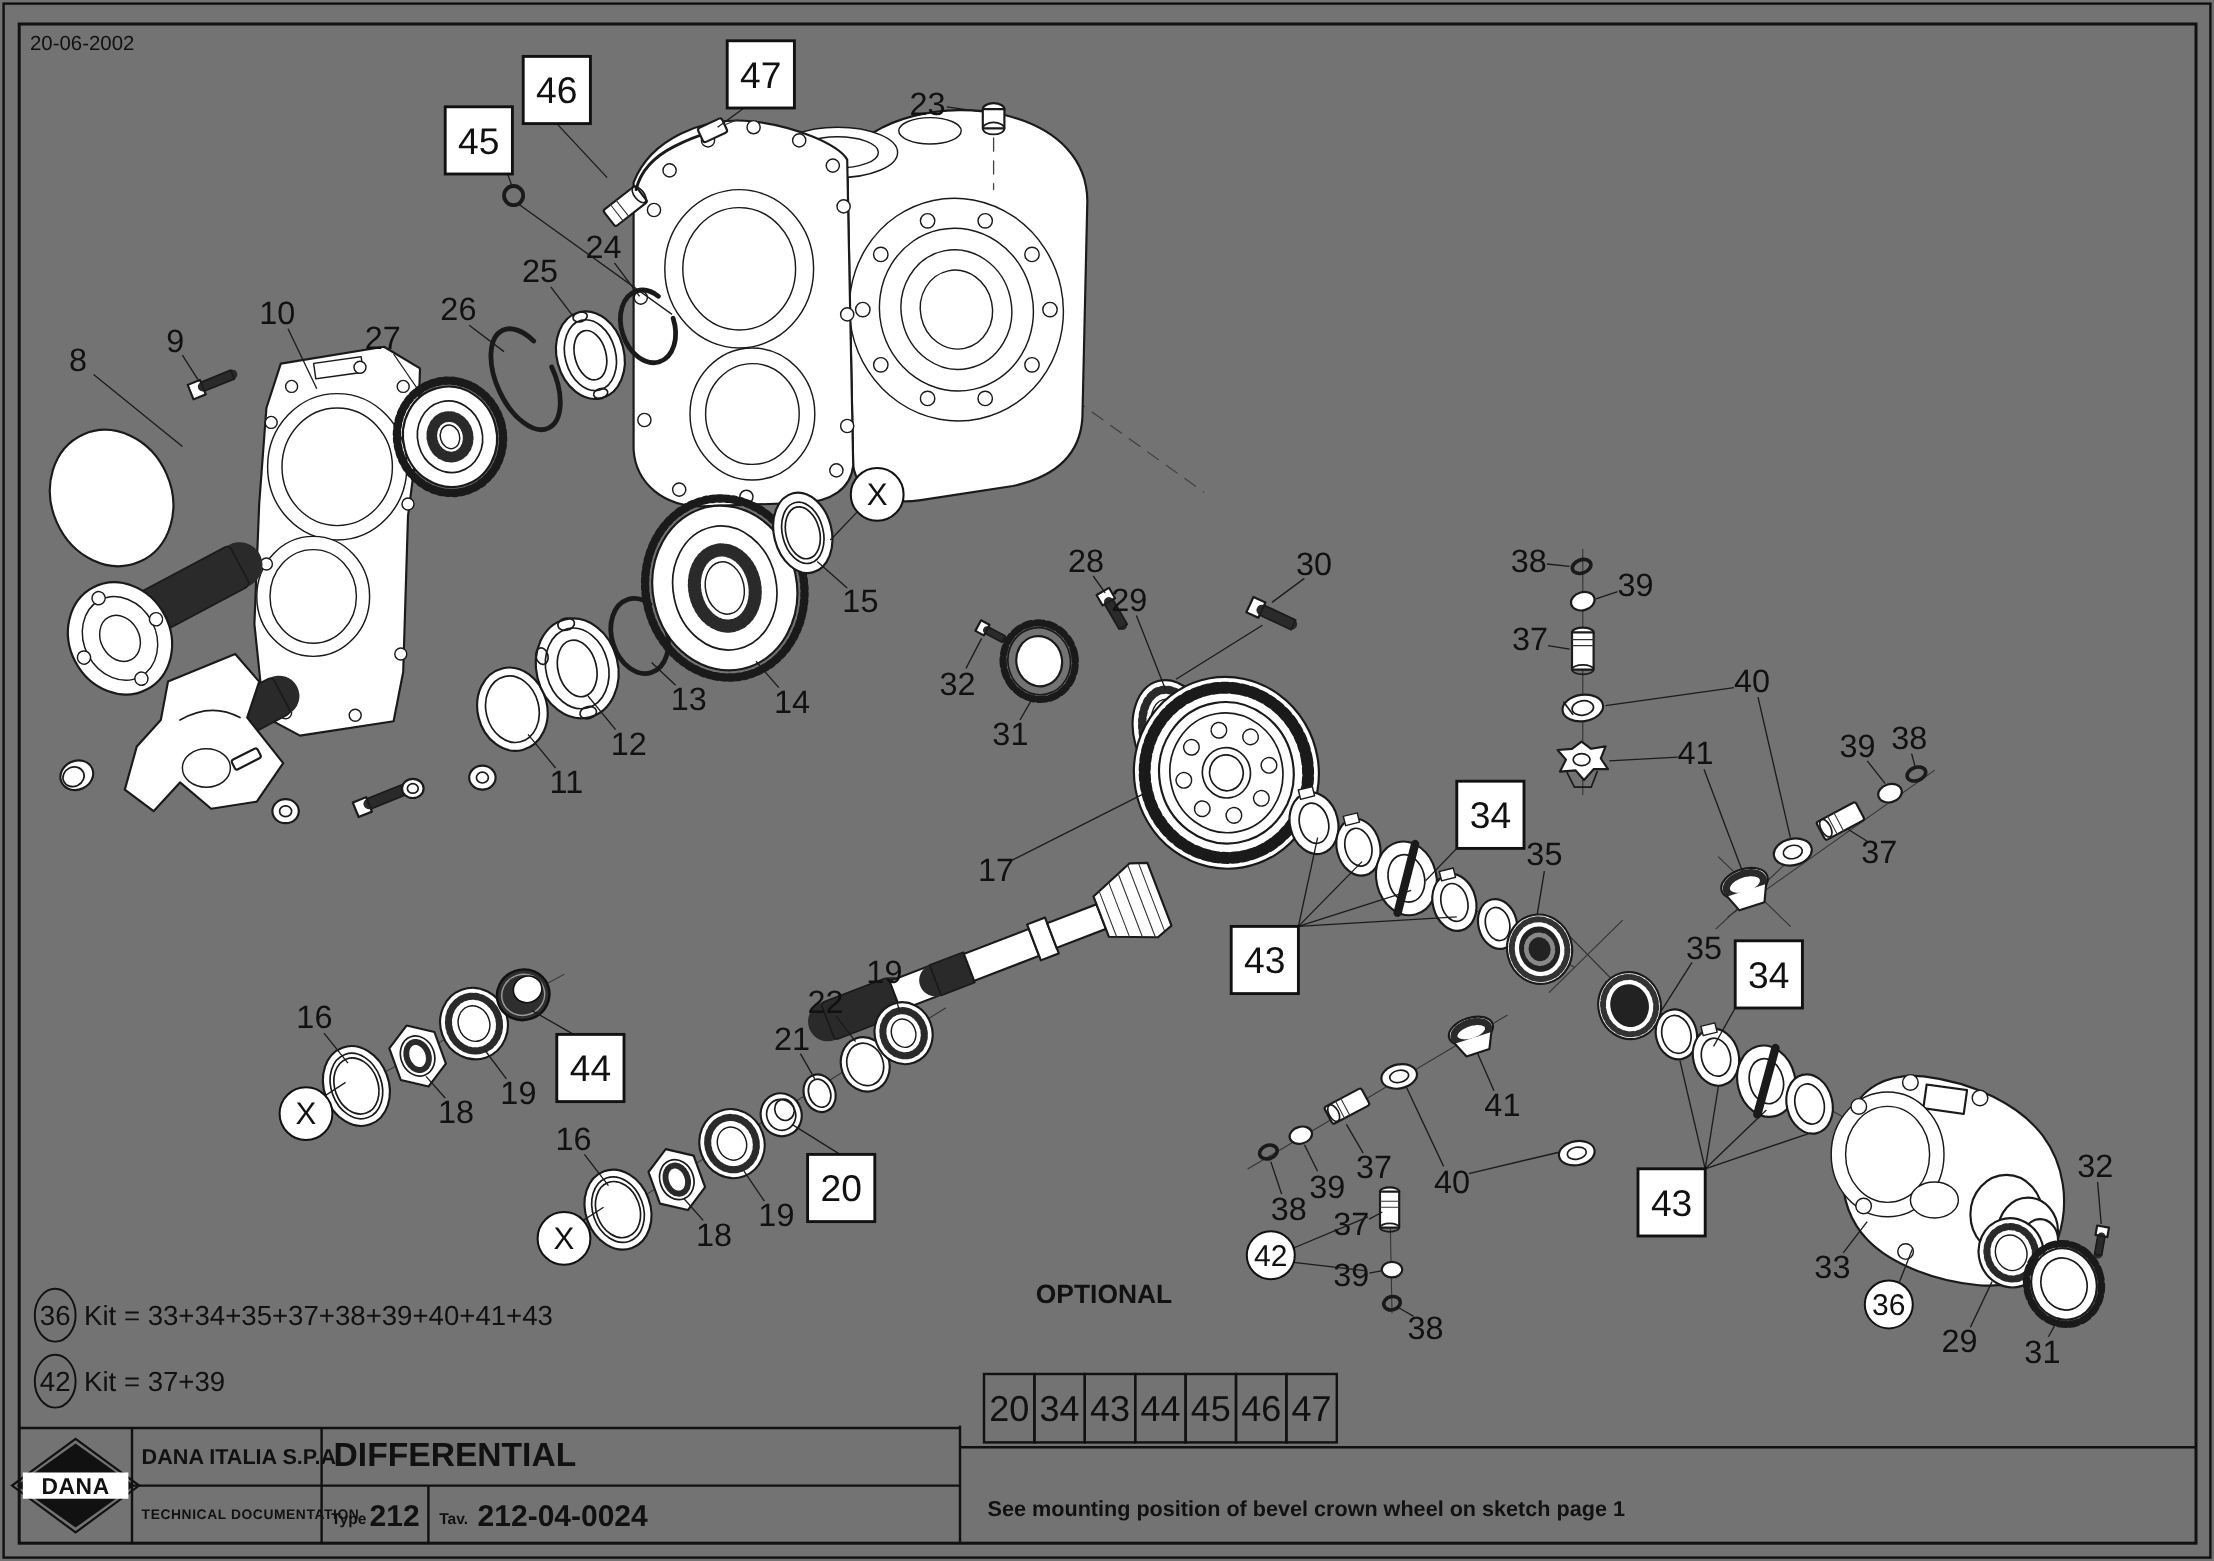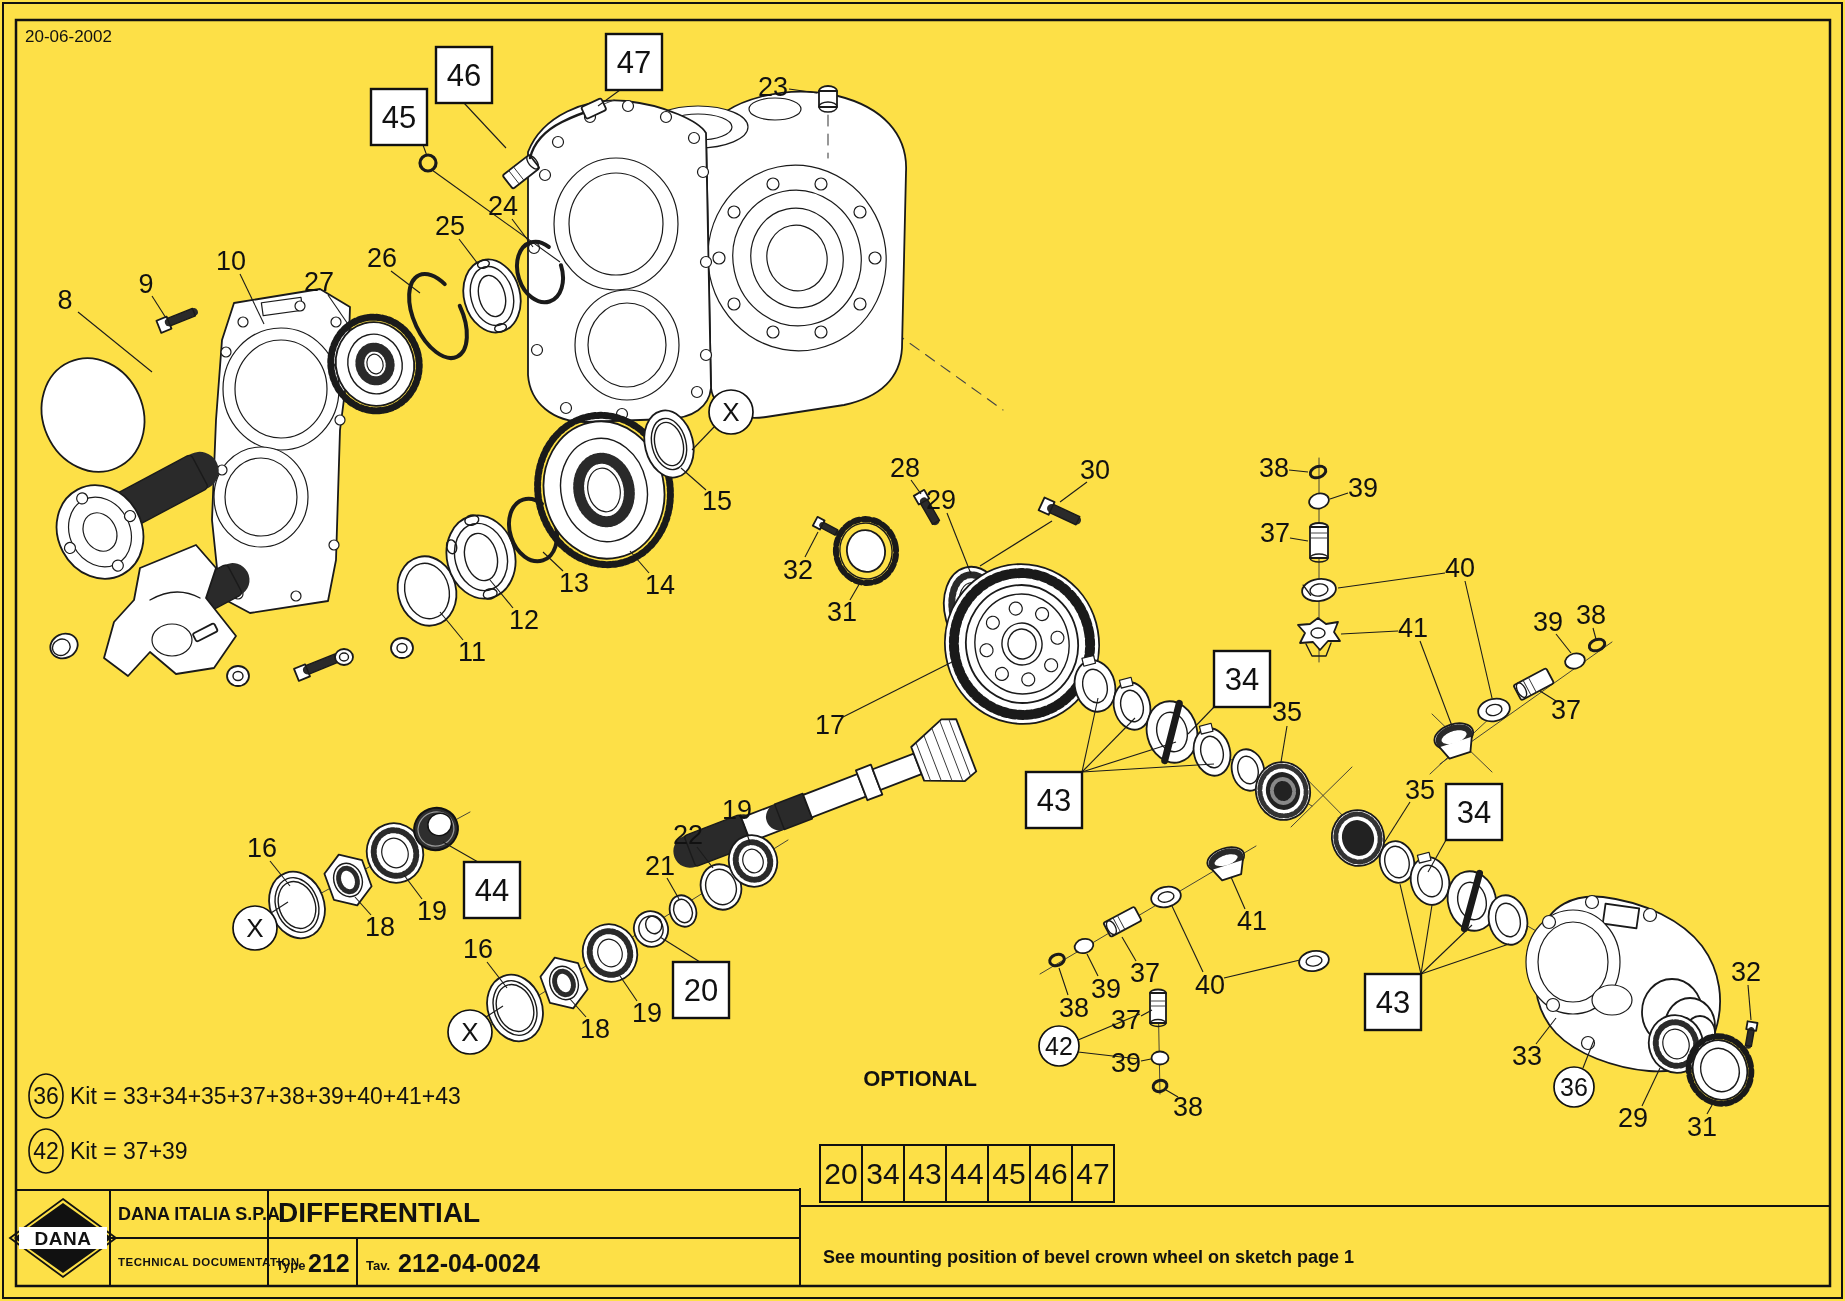--- a/index.html
+++ b/index.html
@@ -1,16 +1,16 @@
 <!DOCTYPE html>
 <html><head>
 <meta charset="utf-8">
 <style>
   html,body{margin:0;padding:0;background:#e9e9e9;}
-  .page{position:relative;width:1845px;height:1301px;background:#fde047;
+  .page{position:relative;width:1845px;height:1301px;background:#737373;
         font-family:"Liberation Sans",sans-serif;overflow:hidden;}
   svg{position:absolute;left:0;top:0;}
   text{fill:#111;font-family:"Liberation Sans",sans-serif;}
   .o   {fill:#fff;stroke:#1a1a1a;stroke-width:1.8;}
   .o1  {fill:#fff;stroke:#1a1a1a;stroke-width:1.2;}
   .nf  {fill:none;stroke:#1a1a1a;stroke-width:1.4;}
   .nf2 {fill:none;stroke:#1a1a1a;stroke-width:2.4;}
   .teeth{fill:none;stroke:#1a1a1a;stroke-width:7;stroke-dasharray:3 3;}
   .spline{stroke:#2a2a2a;stroke-dasharray:2.5 2.5;}
   .thin{stroke:#333;stroke-width:.9;fill:none;}

